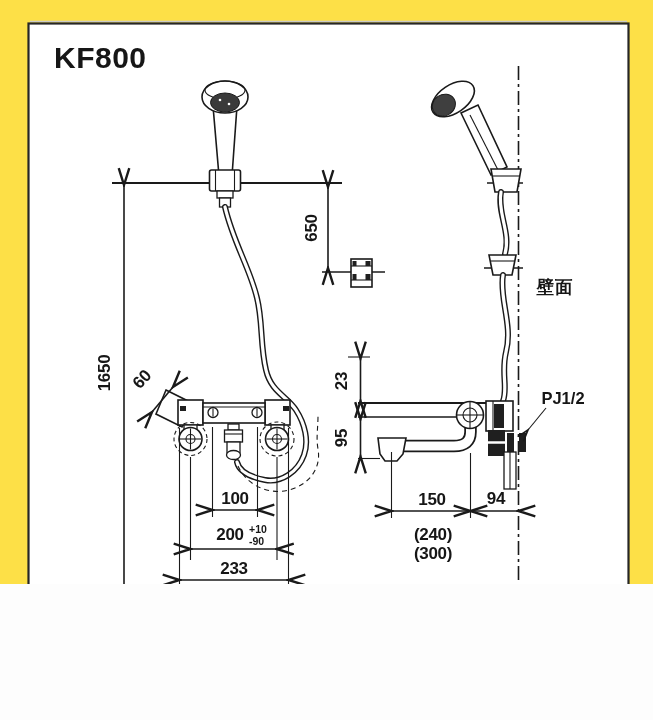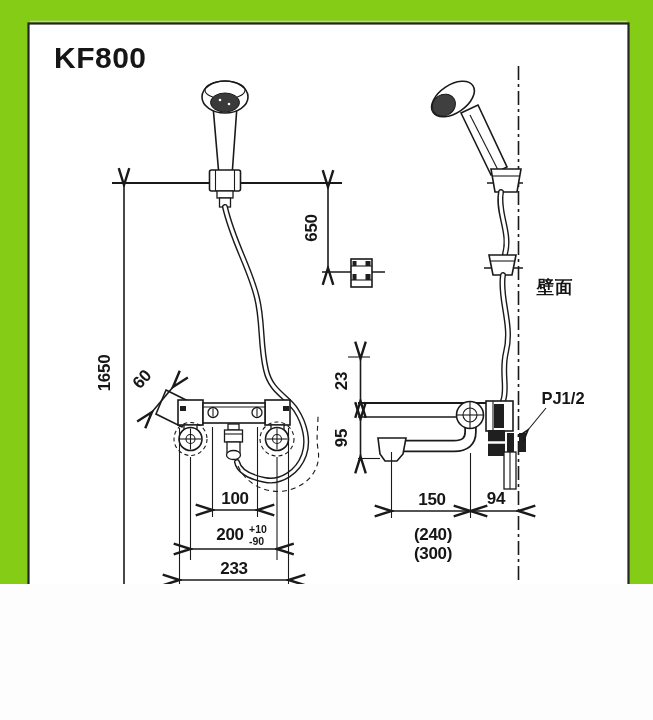--- a/index.html
+++ b/index.html
@@ -1,16 +1,16 @@
 <!DOCTYPE html>
 <html><head>
 <meta charset="utf-8">
 <style>
   html,body{margin:0;padding:0;background:#fdfdfd;}
-  .page{position:relative;width:653px;height:584px;background:#84cc16;overflow:hidden;
+  .page{position:relative;width:653px;height:584px;background:#fde047;overflow:hidden;
         font-family:"Liberation Sans", sans-serif;}
   svg text{fill:#161616;}
   .dim{font-size:17px;font-weight:700;letter-spacing:-0.3px;}
   .dim-small{font-size:10.5px;font-weight:700;}
   .jp{font-size:17.5px;font-weight:700;letter-spacing:1px;}
   .conn{font-size:16.5px;font-weight:700;}
   .title{font-size:30px;font-weight:700;letter-spacing:0.5px;}
   .ln{stroke:#1a1a1a;stroke-width:1.6;fill:none;}
   .thin{stroke:#1a1a1a;stroke-width:1.1;fill:none;}
   .thick{stroke:#1a1a1a;stroke-width:2.2;fill:none;}

